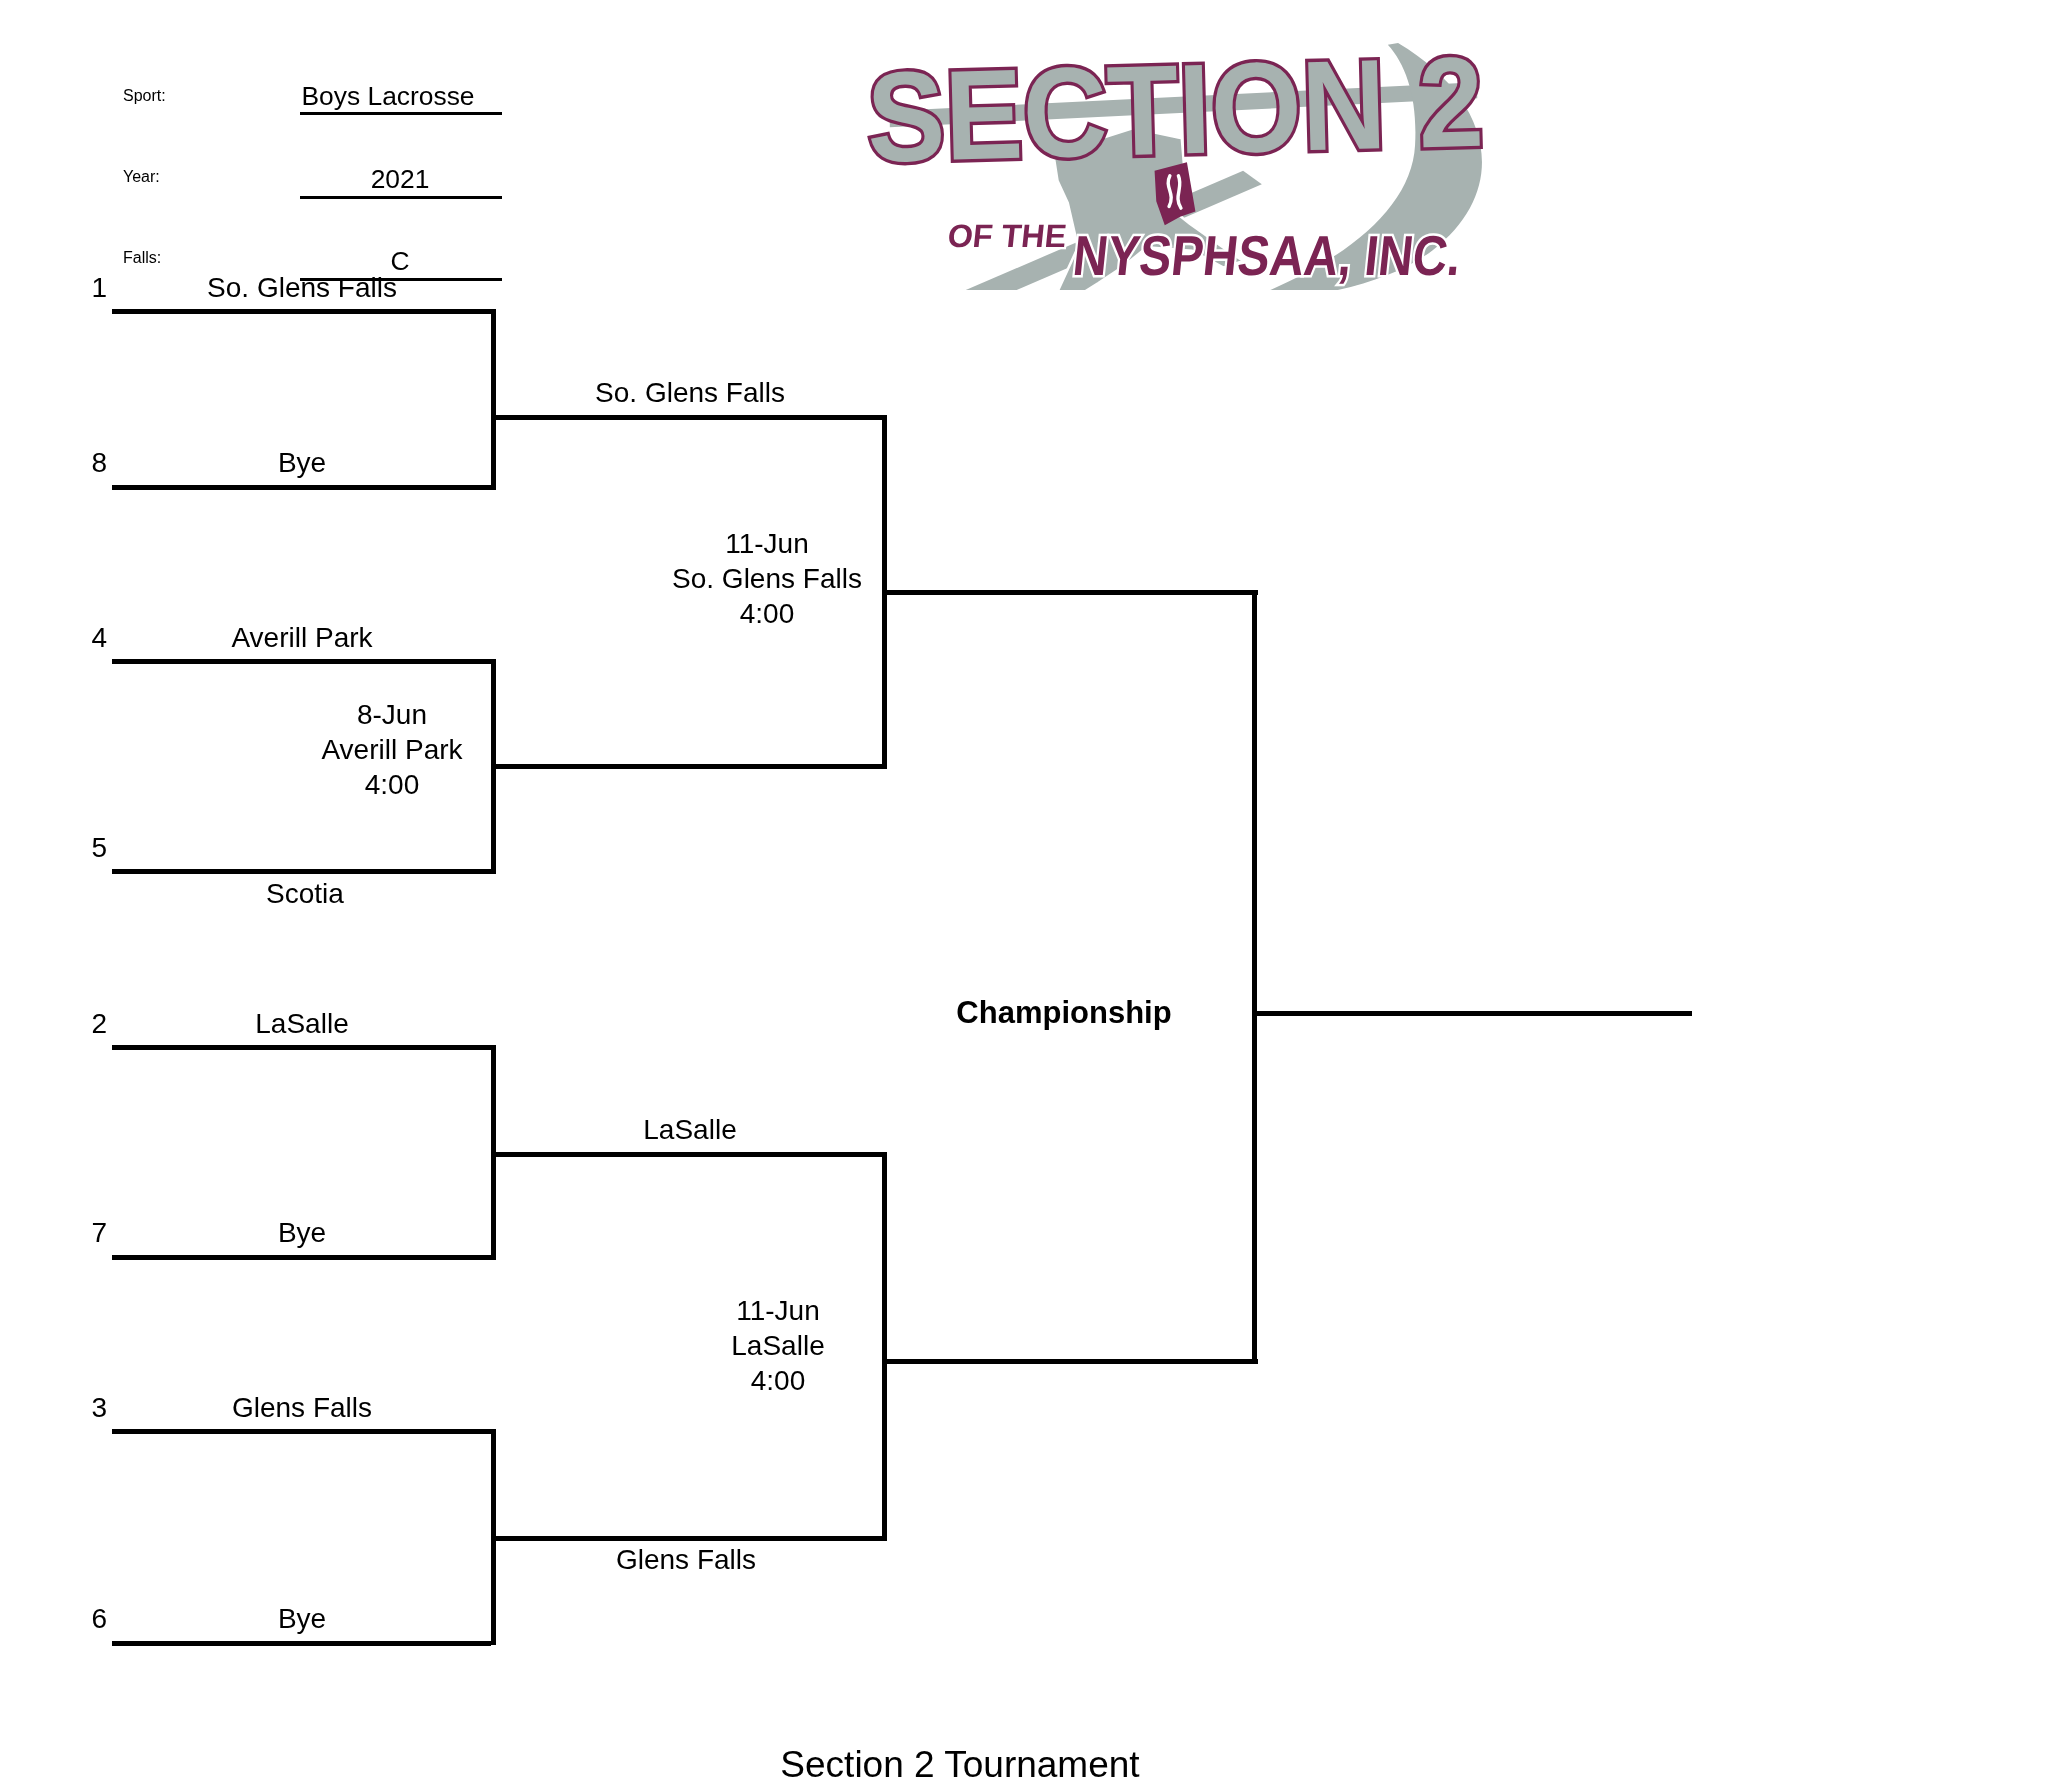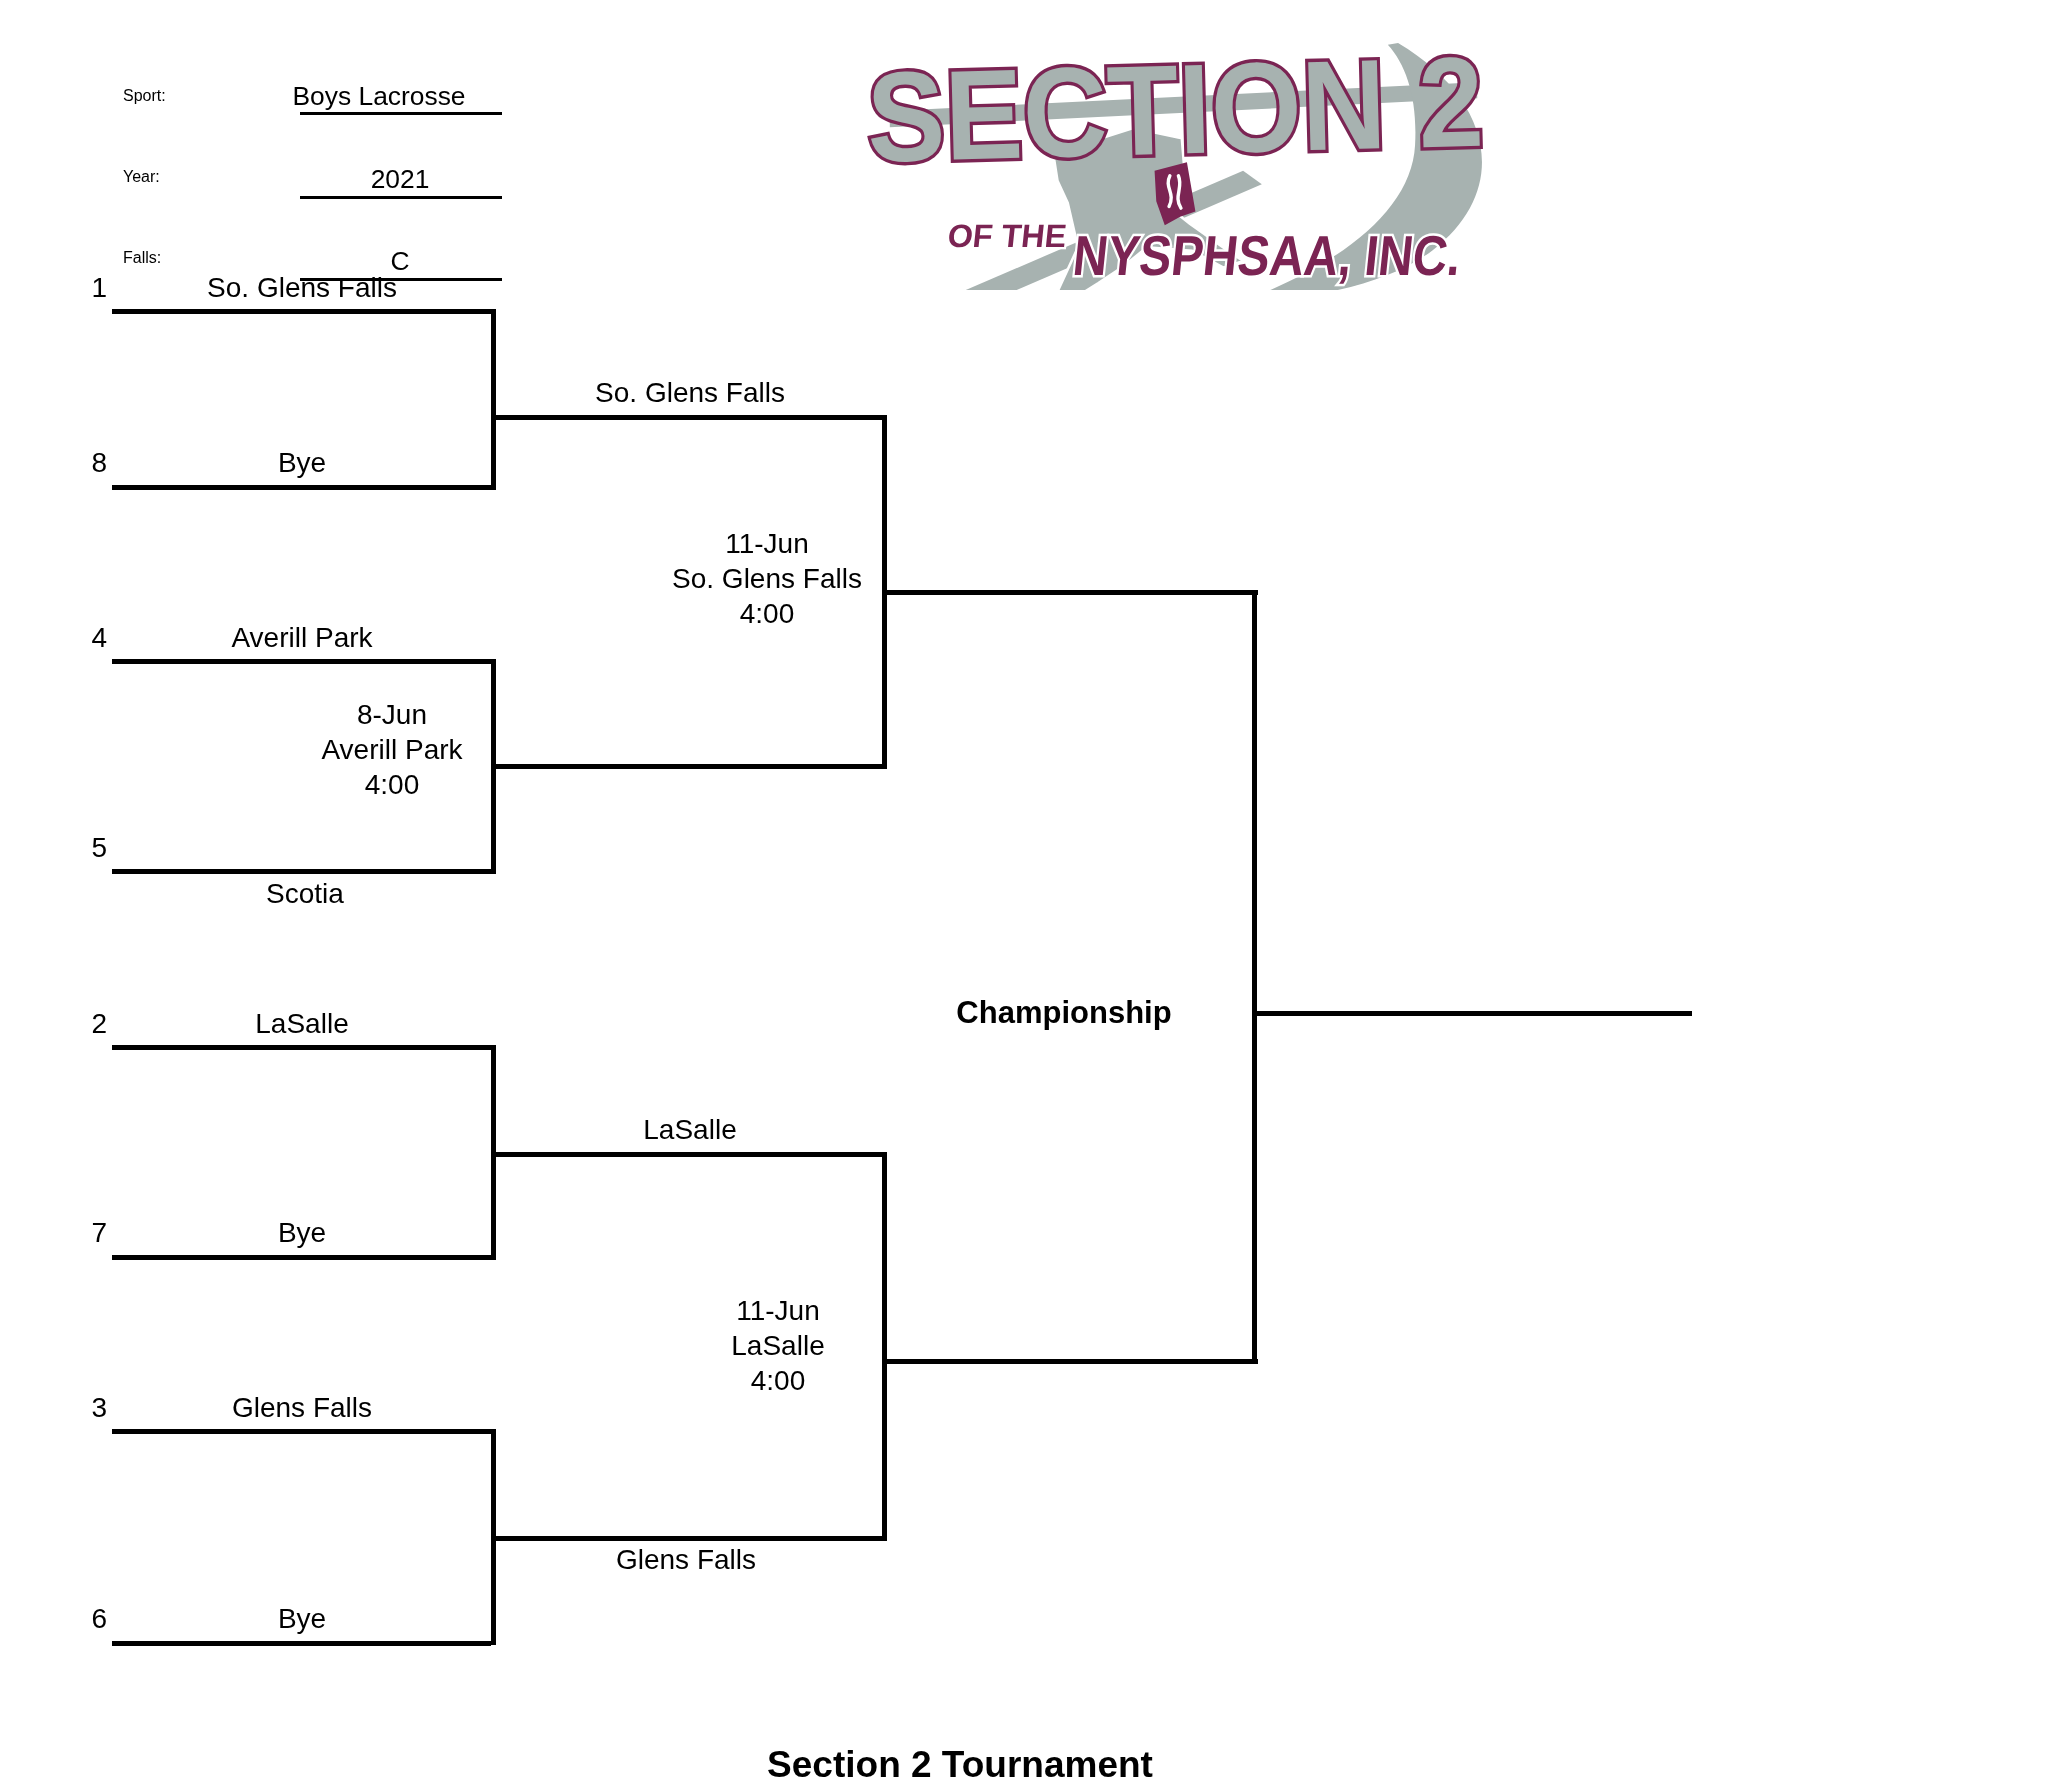--- a/index.html
+++ b/index.html
@@ -10,31 +10,31 @@
   .lbl{position:absolute;font-size:28px;line-height:34px;white-space:nowrap;
        transform:translateX(-50%);text-align:center;}
   .seed{position:absolute;font-size:28px;line-height:34px;width:37px;text-align:right;}
   .info{position:absolute;font-size:28px;line-height:35px;text-align:center;
         width:375px;transform:translateX(-50%);}
   .form-label{position:absolute;font-size:16px;line-height:27px;}
   .form-value{position:absolute;font-size:26.4px;line-height:31px;transform:translateX(-50%);white-space:nowrap;}
   .uline{position:absolute;height:2.6px;background:#000;width:202px;left:300px;}
   .champ{position:absolute;font-size:31px;font-weight:bold;line-height:37px;
          transform:translateX(-50%);white-space:nowrap;}
-  .title{position:absolute;font-size:37px;font-weight:bold;line-height:44px;
+  .title{position:absolute;font-size:37px;font-weight:normal;line-height:44px;
          transform:translateX(-50%);white-space:nowrap;}
   .logo{position:absolute;left:843px;top:19px;}
 </style>
 </head>
 <body>
 
 <div class="page">
 
   <div class="form-label" style="left:123px;top:82px">Sport:</div>
-  <div class="form-value" style="left:379px;top:81px">Boys Lacrosse</div>
+  <div class="form-value" style="left:388px;top:81px">Boys Lacrosse</div>
   <div class="uline" style="top:112px"></div>
 
   <div class="form-label" style="left:123px;top:163px">Year:</div>
   <div class="form-value" style="left:400px;top:164px">2021</div>
   <div class="uline" style="top:196px"></div>
 
   <div class="form-label" style="left:123px;top:244px">Falls:</div>
   <div class="form-value" style="left:400px;top:246px">C</div>
   <div class="uline" style="top:278px"></div>
 

